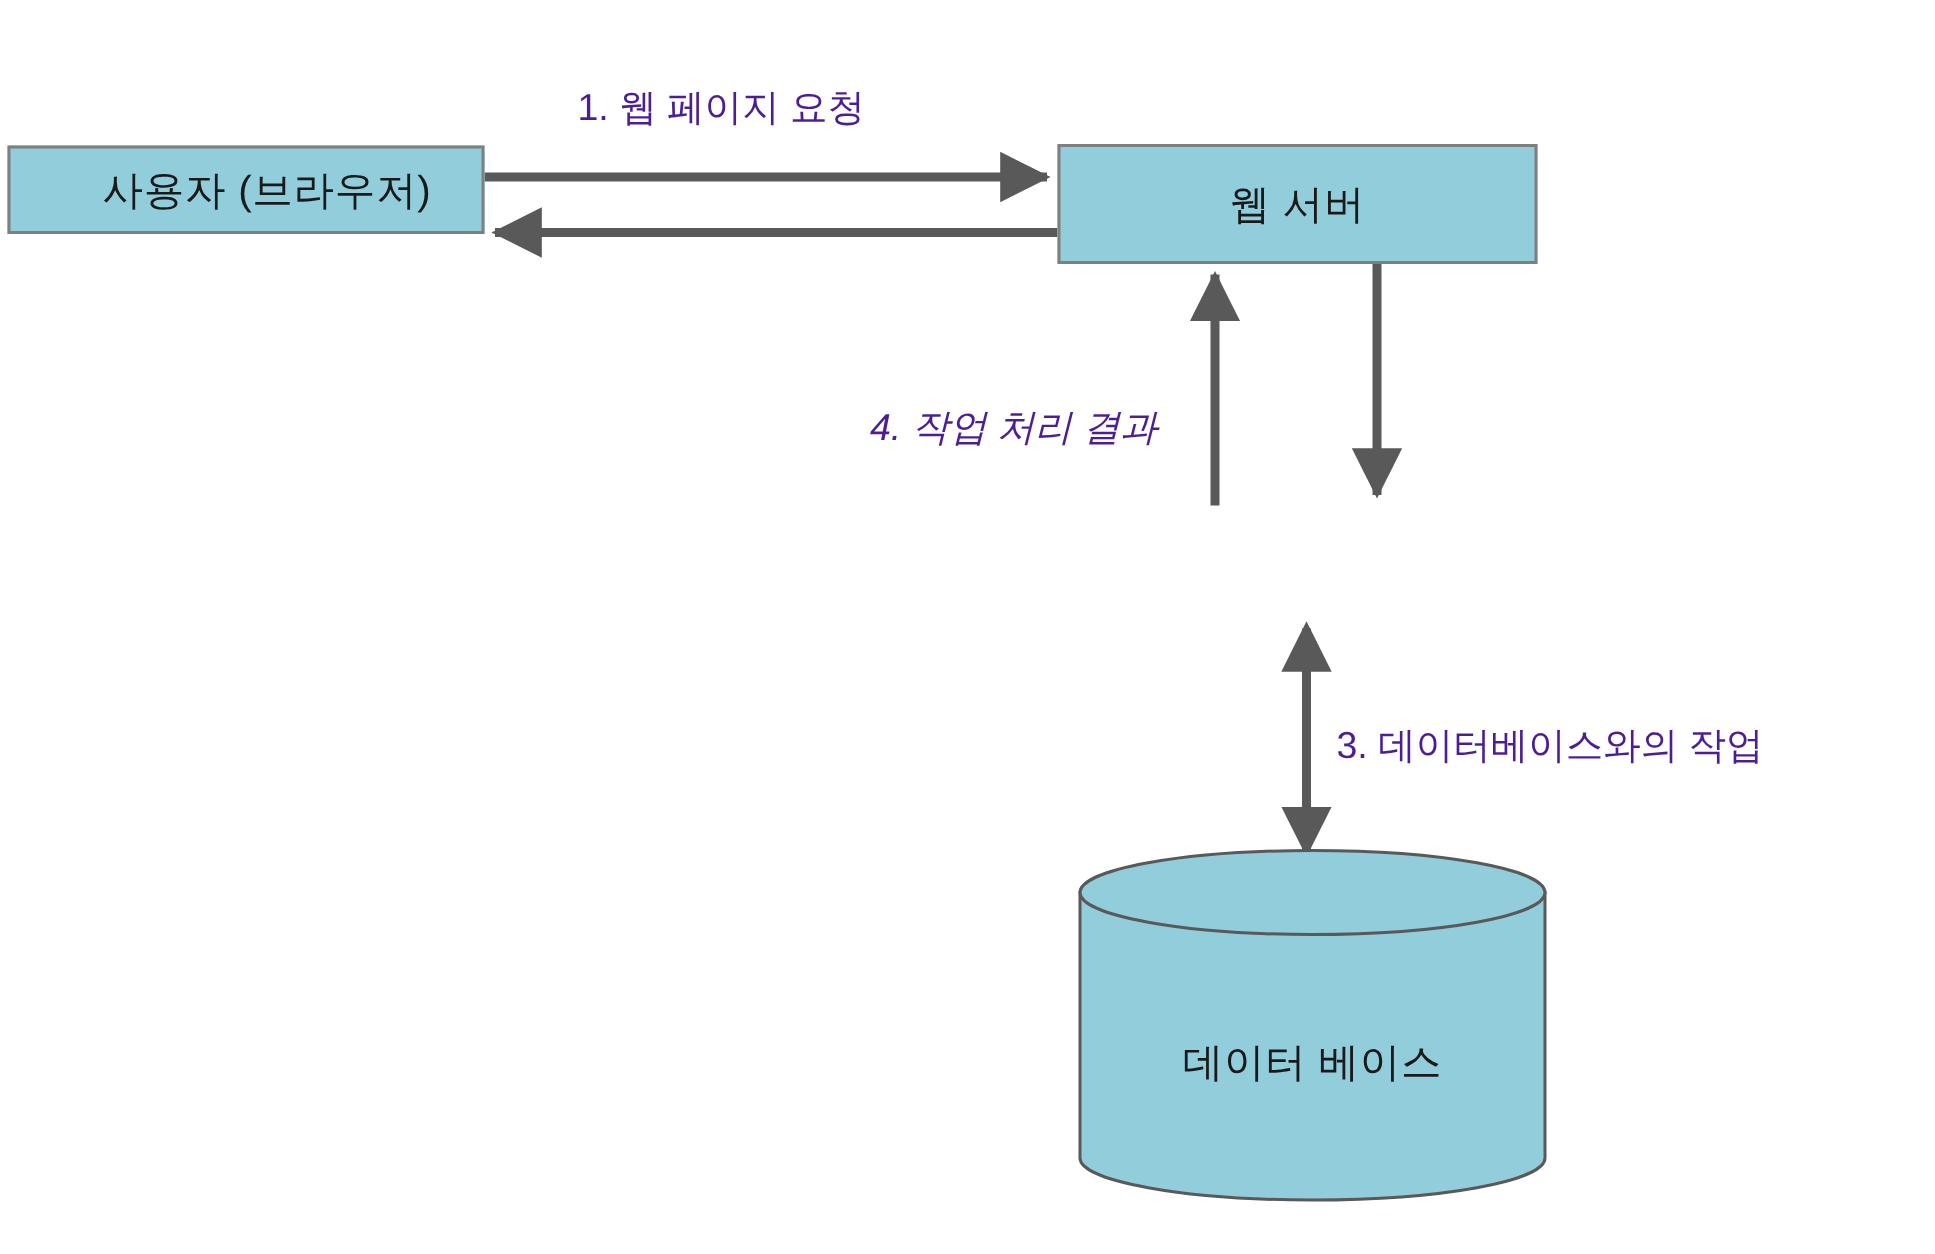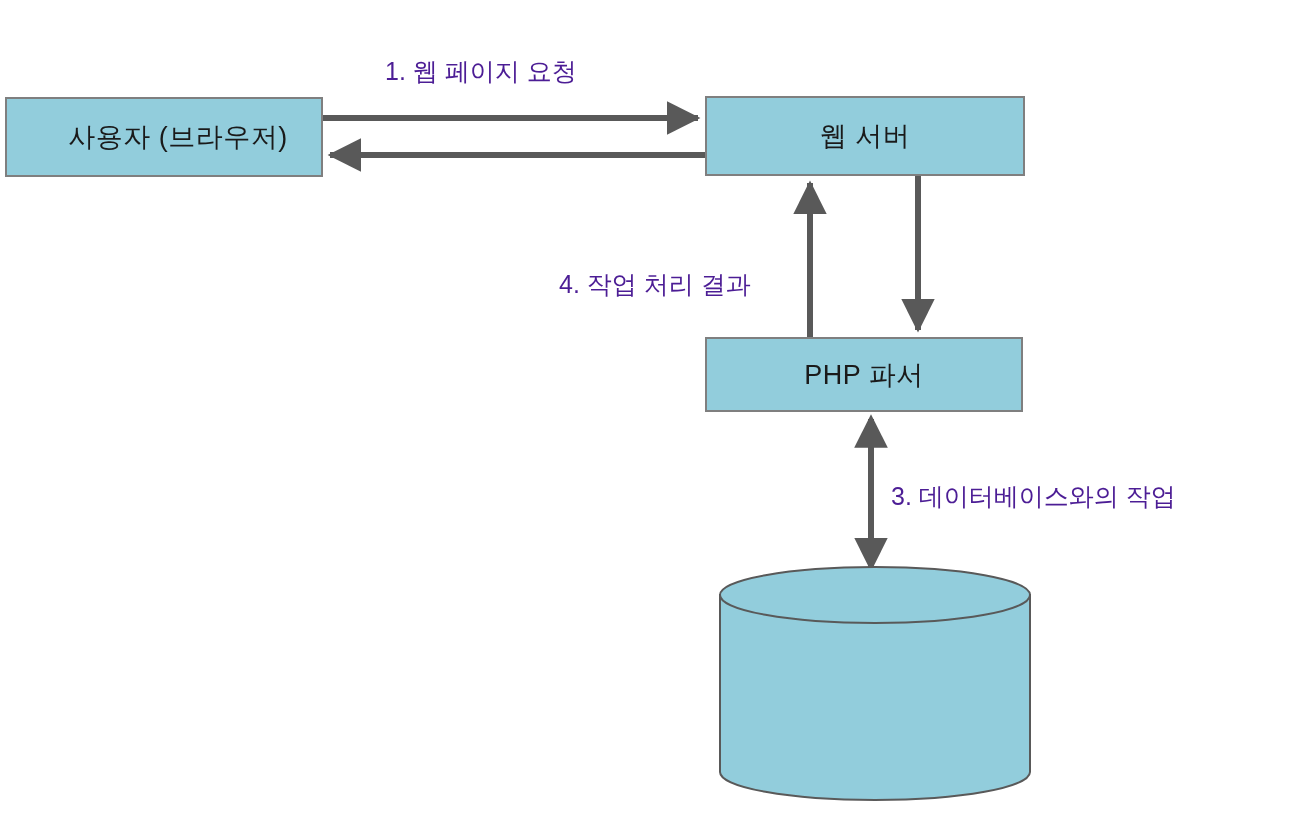--- a/index.html
+++ b/index.html
@@ -34,21 +34,21 @@
     justify-content: center;
     color: #1a1a1a;
     font-size: 27px;
     letter-spacing: 0.5px;
     white-space: nowrap;
   }
   #node-user {
     left: 5px;
     top: 97px;
     width: 318px;
-    height: 80px;
+    height: 59px;
     padding-left: 28px;
   }
   #node-webserver {
     left: 705px;
     top: 96px;
     width: 320px;
     height: 80px;
   }
   #node-phpparser {
     left: 705px;
@@ -69,21 +69,21 @@
   }
   .edge-label {
     position: absolute;
     color: #4c1d95;
     font-size: 25px;
     white-space: nowrap;
     letter-spacing: 0px;
   }
   #label-step1 { left: 385px; top: 55px; }
   #label-step5 { left: 385px; top: 186px; }
-  #label-step4 { left: 559px; top: 268px; }
+  #label-step4 { left: 580px; top: 268px; font-style: italic; }
   #label-step2 { left: 934px; top: 268px; }
   #label-step3 { left: 891px; top: 480px; }
 </style>
 </head>
 <body>
 
 <div id="diagram-canvas">
 
   <svg id="diagram-svg" viewBox="0 0 1290 836" xmlns="http://www.w3.org/2000/svg">
     <defs>
@@ -112,24 +112,22 @@
   </svg>
 
   <div class="node-box" id="node-user">
     <span>사용자 (브라우저)</span>
   </div>
 
   <div class="node-box" id="node-webserver">
     <span>웹 서버</span>
   </div>
 
-  <div class="node-box" id="node-phpparser">
-    <span>PHP 파서</span>
-  </div>
 
+  <div id="node-database-label">데이터 베이스</div>
 
   <div class="edge-label" id="label-step1">1. 웹 페이지 요청</div>
 
 
 
   <div class="edge-label" id="label-step4">4. 작업 처리 결과</div>
 
   <div class="edge-label" id="label-step3">3. 데이터베이스와의 작업</div>
 
 </div>

